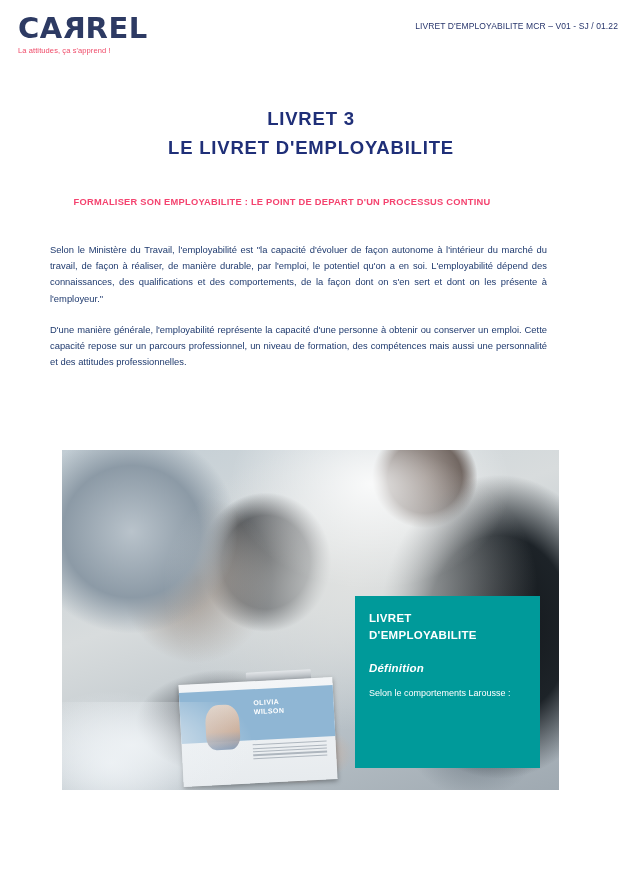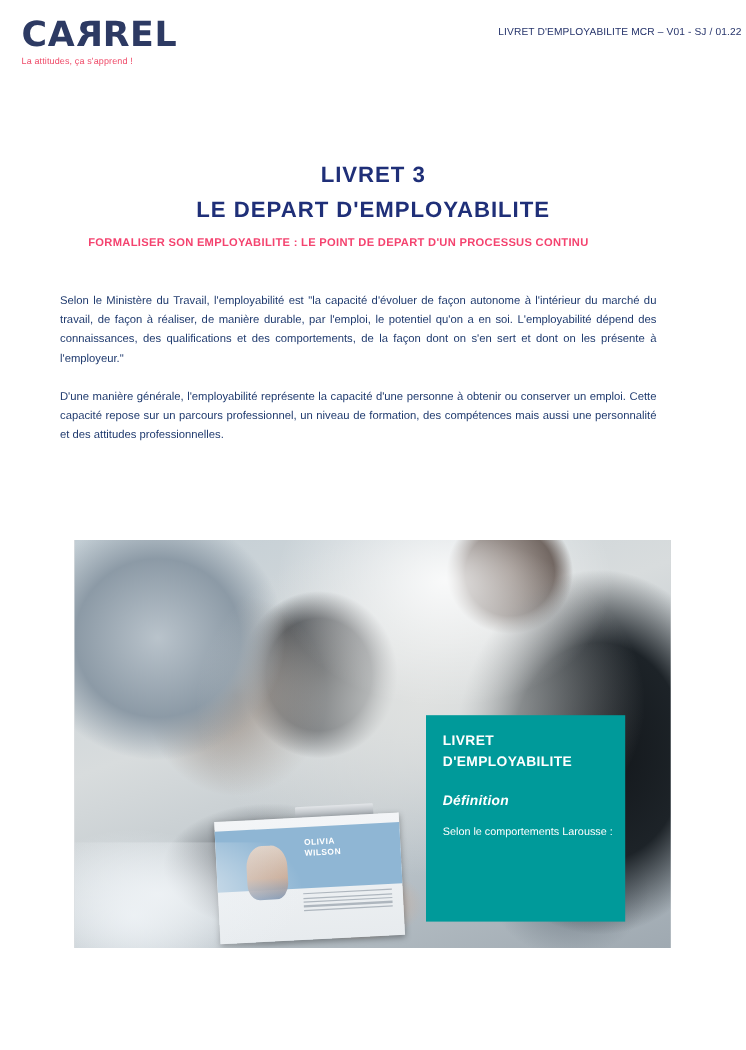--- a/index.html
+++ b/index.html
@@ -60,21 +60,20 @@
     font-family: Liberation Sans, sans-serif;
   }
 
   
   #title-block {
     position: absolute;
     top: 105px;
     left: 0;
     width: 622px;
     text-align: center;
-    margin-top: 27px;
   }
   .doc-title {
     color: #1f2f78;
     font-size: 18.5px;
     font-weight: bold;
     letter-spacing: 0.8px;
     line-height: 1.55;
     font-family: "Liberation Sans", sans-serif;
   }
   #subtitle {
@@ -232,21 +231,21 @@
     width: 22%;
     height: 16%;
     background: radial-gradient(ellipse at 50% 45%, #d8a98c 0%, rgba(216,169,140,0.0) 75%);
   }
 
   
   #callout-box {
     position: absolute;
     left: 355px;
     top: 596px;
-    width: 166px;
+    width: 185px;
     height: 172px;
     background: #009a9a;
     color: #ffffff;
     box-sizing: border-box;
     padding: 14px 10px 10px 14px;
   }
   #callout-title {
     font-size: 11.5px;
     font-weight: bold;
     line-height: 1.5;
@@ -281,21 +280,21 @@
 <div id="doc-header">
   <div id="logo-block">
     <div id="logo-wordmark"><span>CA</span><span class="flip-r">R</span><span>REL</span></div>
     <div id="logo-tagline">La attitudes, ça s'apprend !</div>
   </div>
   <div id="header-ref">LIVRET D'EMPLOYABILITE MCR – V01 - SJ / 01.22</div>
 </div>
 
 <div id="title-block">
   <div class="doc-title">LIVRET 3</div>
-  <div class="doc-title">LE DEPART D'EMPLOYABILITE</div>
+  <div class="doc-title">LE LIVRET D'EMPLOYABILITE</div>
 </div>
 <div id="subtitle">FORMALISER SON EMPLOYABILITE : LE POINT DE DEPART D'UN PROCESSUS CONTINU</div>
 
 <div id="body-copy">
   <p class="para">Selon le Ministère du Travail, l'employabilité est "la capacité d'évoluer de façon autonome à l'intérieur du marché du travail, de façon à réaliser, de manière durable, par l'emploi, le potentiel qu'on a en soi. L'employabilité dépend des connaissances, des qualifications et des comportements, de la façon dont on s'en sert et dont on les présente à l'employeur."</p>
   <p class="para">D'une manière générale, l'employabilité représente la capacité d'une personne à obtenir ou conserver un emploi. Cette capacité repose sur un parcours professionnel, un niveau de formation, des compétences mais aussi une personnalité et des attitudes professionnelles.</p>
 </div>
 
 <div id="photo-figure">
   <div id="photo-canvas"></div>

